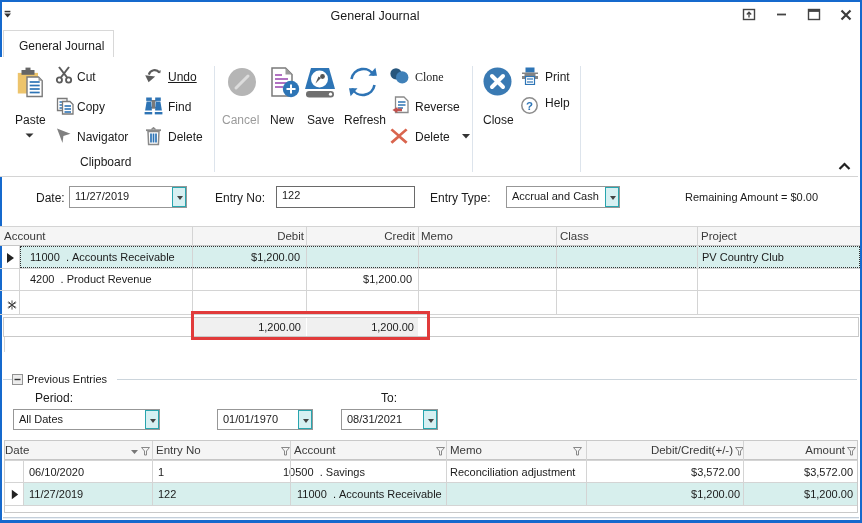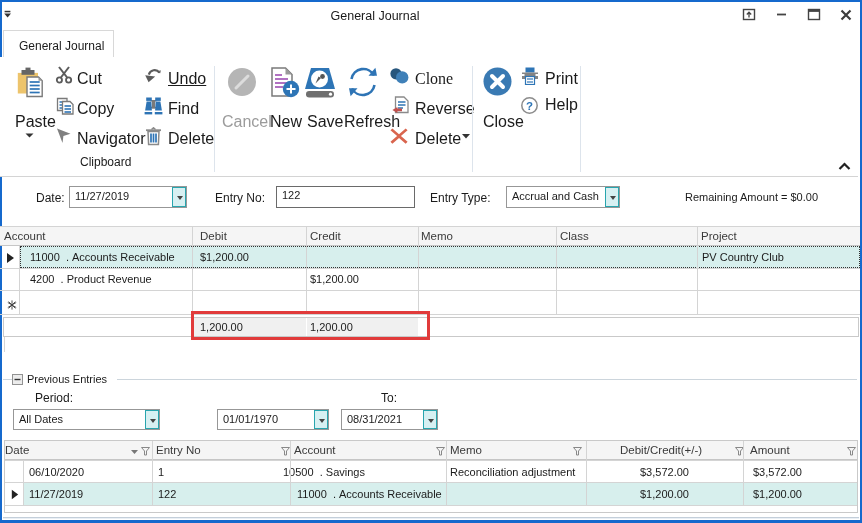--- a/index.html
+++ b/index.html
@@ -9,33 +9,33 @@
 #win { position:absolute; left:0; top:0; width:862px; height:523px; background:#fff;
   border-left:2px solid #1569cd; border-right:2px solid #1569cd; border-top:2px solid #1569cd; border-bottom:3px solid #1569cd; }
 
 #title { position:absolute; left:375px; top:9px; transform:translateX(-50%); white-space:nowrap; font-size:12.5px; color:#1a1a1a; }
 
 #tab { position:absolute; left:3px; top:30px; width:111px; height:27px; background:#fff;
   border:1px solid #d8d8d8; border-bottom:none; }
 #tab span { position:absolute; left:15px; top:8px; font-size:12px; }
 #ribbon { position:absolute; left:0px; top:57px; width:858px; height:120px; background:#fff; border-bottom:1px solid #d4d4d4; }
 .vsep { position:absolute; top:66px; height:106px; width:1px; background:#dde4ec; }
-.rlabel { position:absolute; font-size:16px; color:#1b1b1b; white-space:nowrap; }
+.rlabel { position:absolute; font-size:12px; color:#1b1b1b; white-space:nowrap; }
 .glabel { position:absolute; font-size:12px; color:#1b1b1b; }
 
 .flabel { position:absolute; font-size:12px; white-space:nowrap; }
 .combo { position:absolute; height:23px; background:#fff; border:1px solid #979797; }
 .combo .txt { position:absolute; left:5px; top:3px; font-size:11px; white-space:nowrap; }
 .combo .btn { position:absolute; right:0px; top:0px; bottom:0px; width:14px; background:#d7f0f2; border:1px solid #28a5ae; }
 .combo .btn:after { content:""; position:absolute; left:3.5px; top:8px; border-left:3.5px solid transparent; border-right:3.5px solid transparent; border-top:4px solid #444; }
 .hdr { position:absolute; background:#f5f5f5; }
 .cellline { position:absolute; background:#d4d4d4; }
 .txt12 { position:absolute; font-size:11px; white-space:nowrap; }
 .htx { font-size:11.5px !important; }
-.rightal { text-align:left; }
+.rightal { text-align:right; }
 </style>
 </head>
 <body>
 <div id="win"></div>
 
 <svg class="abs" style="left:4px;top:10px;" width="10" height="9" viewBox="0 0 10 9">
   <rect x="0.6" y="0.8" width="5.8" height="1.5" fill="#333"></rect>
   <path d="M0.2 3.6 L7 3.6 L3.6 7.6 Z" fill="#333"></path>
 </svg>
 
@@ -326,21 +326,21 @@
 <div class="txt12" style="left:27px;top:373px;">Previous Entries</div>
 <div class="abs" style="left:117px;top:379px;width:740px;height:1px;background:#ccd5dc;"></div>
 
 <div class="flabel" style="left:35px;top:391px;">Period:</div>
 <div class="flabel" style="left:248px;top:411px;">From:</div>
 <div class="flabel" style="left:381px;top:391px;">To:</div>
 <div class="combo" style="left:13px;top:409px;width:147px;height:21px;">
   <div class="txt" style="top:3px;">All Dates</div>
     <div class="btn"></div>
 </div>
-<div class="combo" style="left:217px;top:409px;width:112px;height:21px;">
+<div class="combo" style="left:217px;top:409px;width:96px;height:21px;">
   <div class="txt" style="top:3px;">01/01/1970</div>
     <div class="btn"></div>
 </div>
 <div class="combo" style="left:341px;top:409px;width:97px;height:21px;">
   <div class="txt" style="top:3px;">08/31/2021</div>
     <div class="btn"></div>
 </div>
 
 <div class="abs" style="left:4px;top:440px;width:854px;height:73px;border:1px solid #c9c9c9;background:#fff;"></div>
 <div class="hdr" style="left:5px;top:441px;width:852px;height:19px;border-bottom:1px solid #c6c6c6;"></div>

